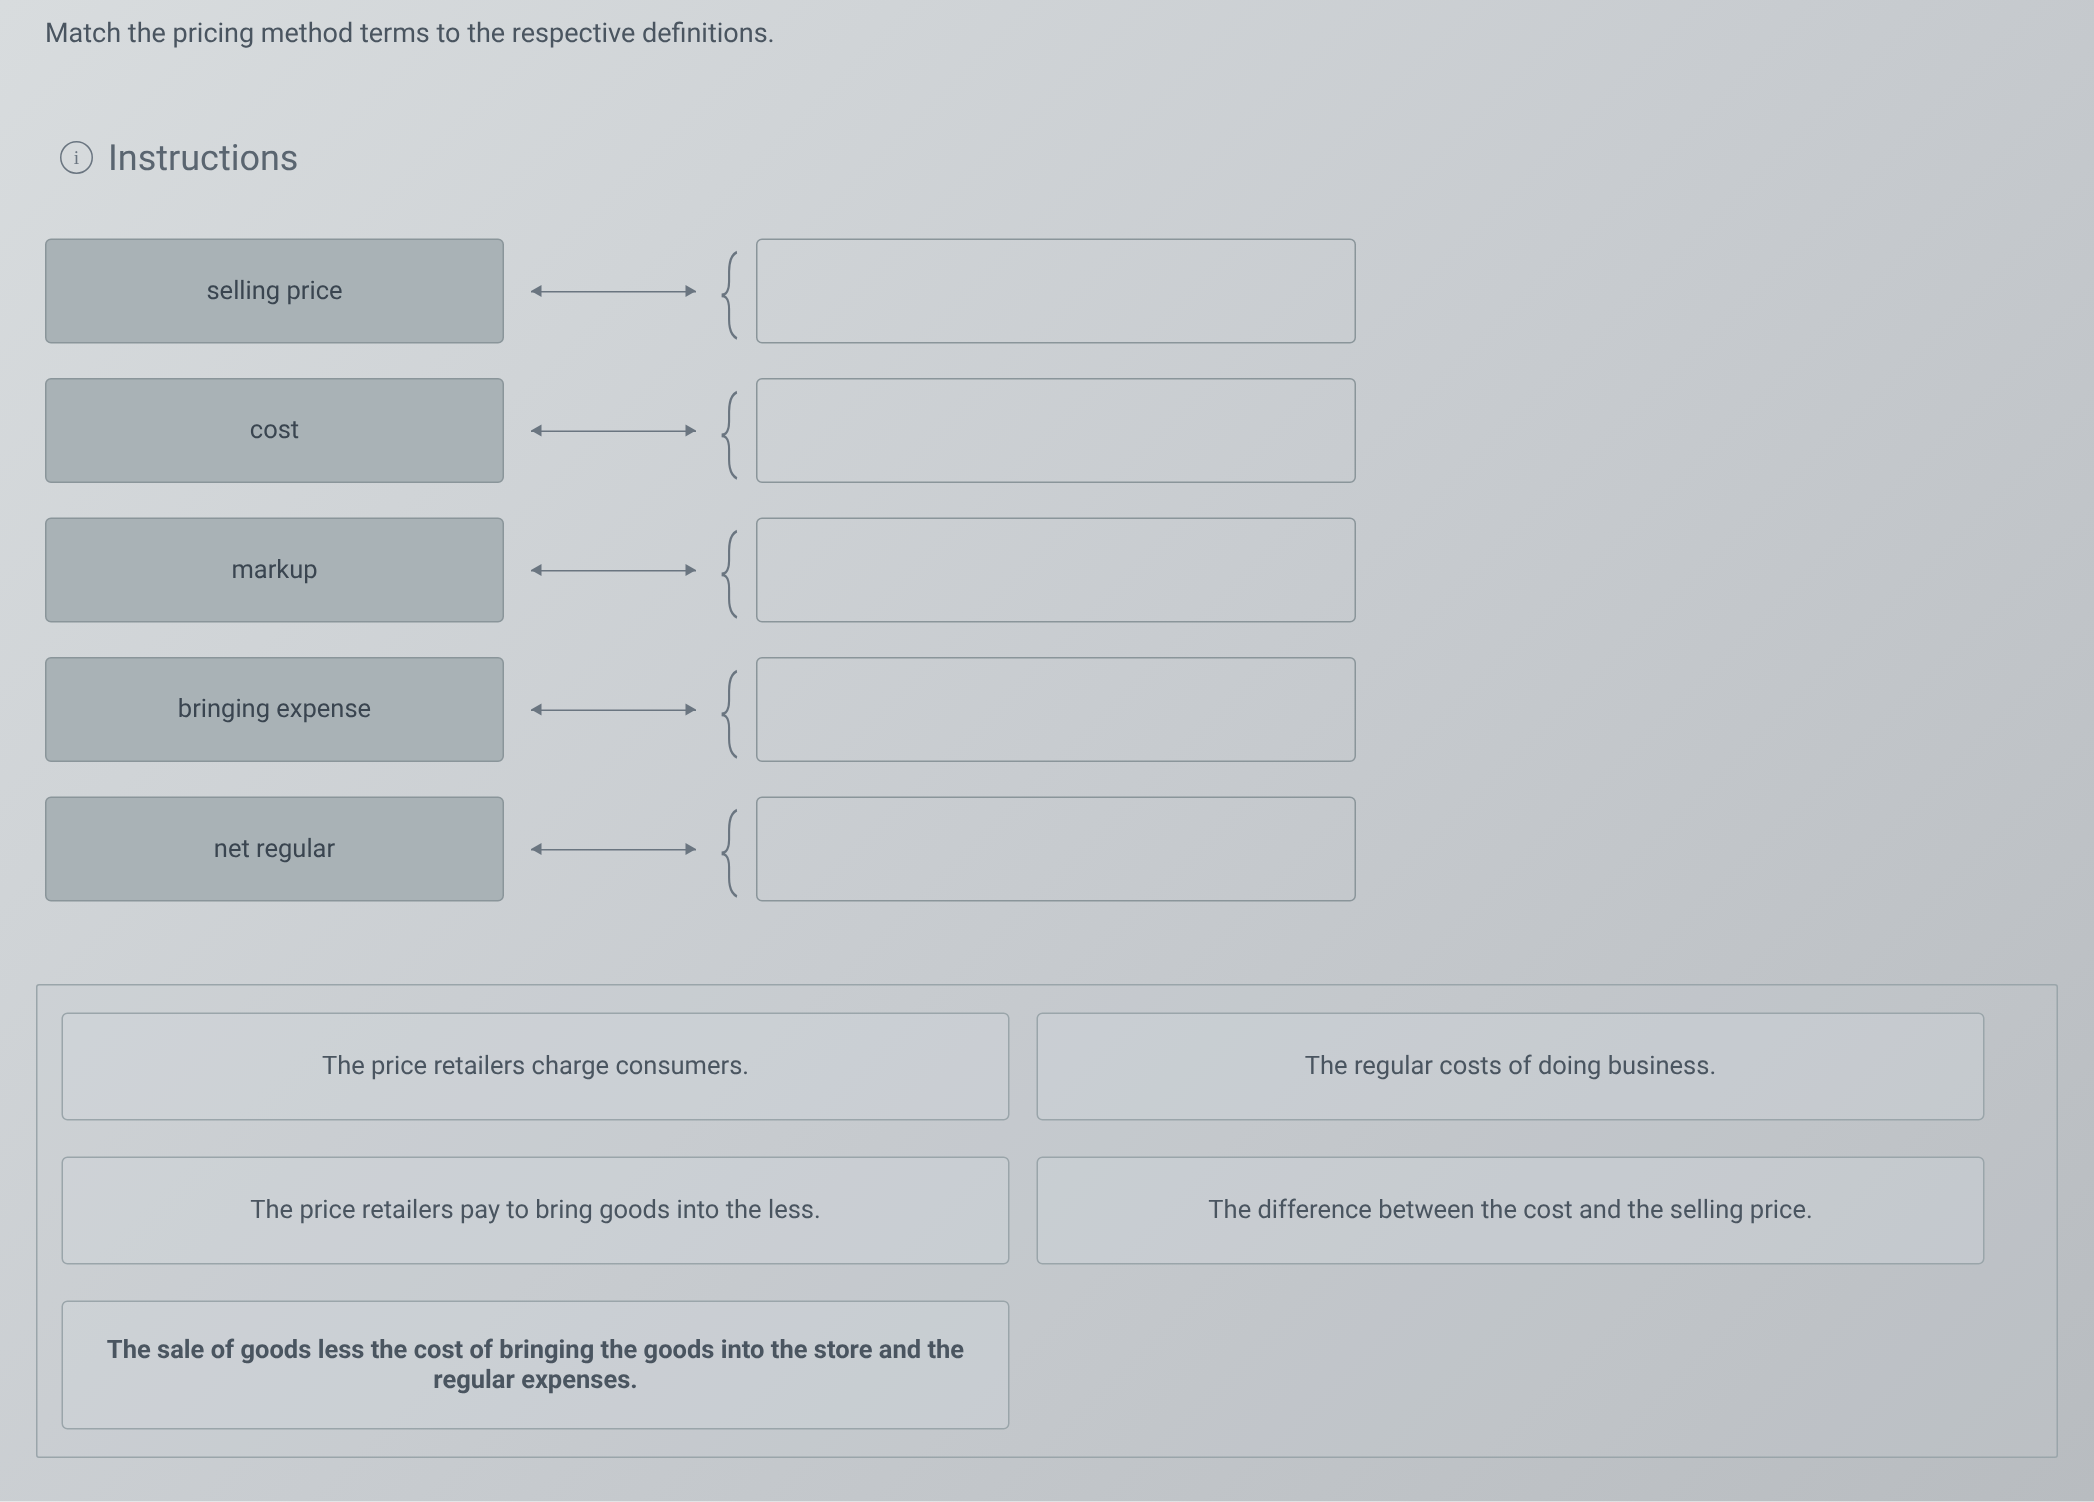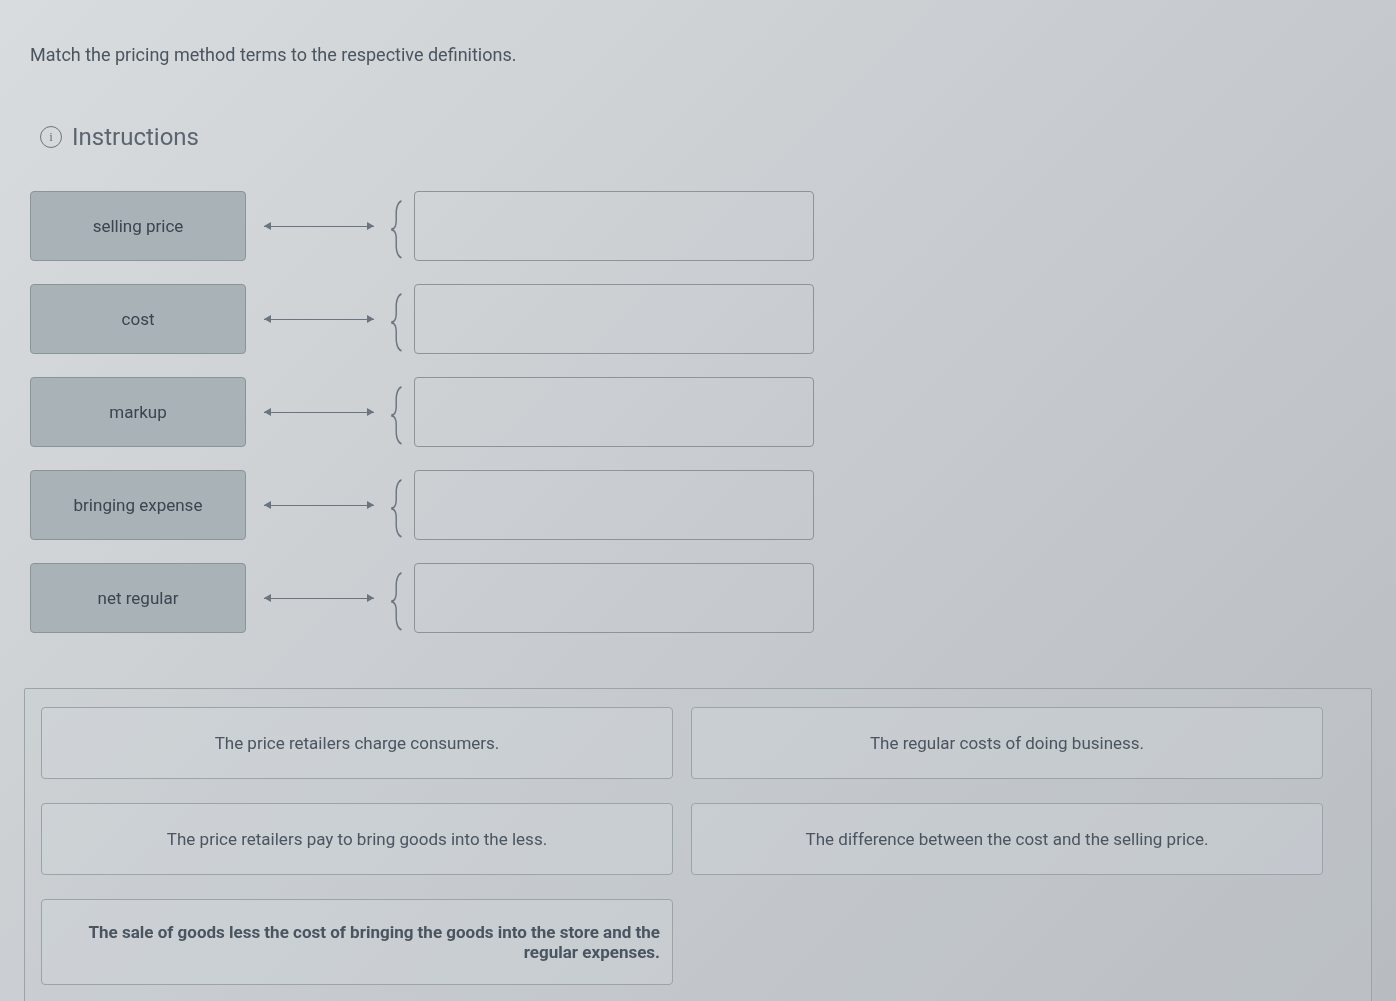--- a/index.html
+++ b/index.html
@@ -8,21 +8,20 @@
     background: linear-gradient(135deg, #d8dcde 0%, #c8ccd0 50%, #b8bcc0 100%);
     width: 1396px;
     height: 1001px;
     overflow: hidden;
     color: #4a5560;
   }
   .question-text {
     padding: 12px 30px 8px 30px;
     font-size: 18px;
     color: #4a5560;
-    margin-top: 32px;
   }
   .instructions-row {
     display: flex;
     align-items: center;
     gap: 10px;
     padding: 50px 30px 30px 40px;
   }
   .info-icon {
     width: 22px;
     height: 22px;
@@ -42,21 +41,21 @@
   .match-area {
     padding: 10px 30px 20px 30px;
   }
   .match-row {
     display: flex;
     align-items: center;
     gap: 18px;
     margin-bottom: 23px;
   }
   .term-box {
-    width: 216px;
+    width: 306px;
     height: 70px;
     background: #a9b2b6;
     border: 1px solid #8a959a;
     border-radius: 4px;
     display: flex;
     align-items: center;
     justify-content: center;
     font-size: 17px;
     color: #3a4550;
     cursor: grab;
@@ -120,21 +119,21 @@
   }
   .answer-card {
     width: 632px;
     height: 72px;
     background: rgba(210,216,220,0.35);
     border: 1px solid #9aa5aa;
     border-radius: 4px;
     display: flex;
     align-items: center;
     justify-content: center;
-    text-align: right;
+    text-align: center;
     font-size: 17px;
     color: #4a5560;
     padding: 6px 12px;
     cursor: grab;
   }
   .answer-card.tall { height: 86px; font-weight: bold; }
 </style>
 </head>
 <body>
 

